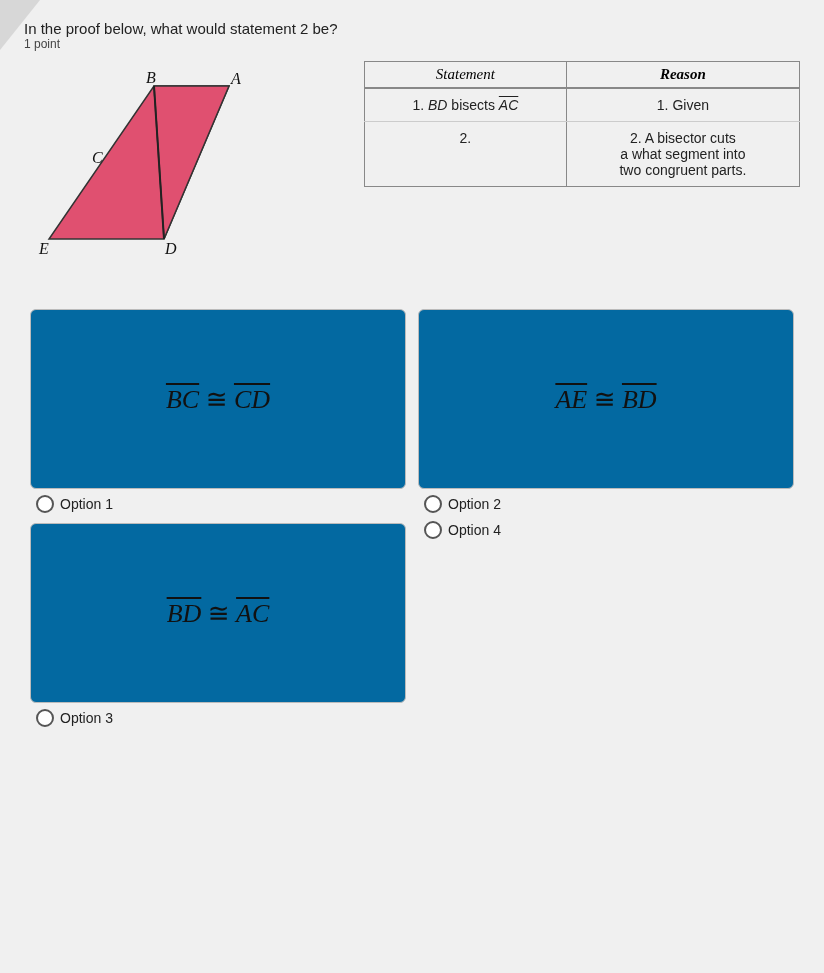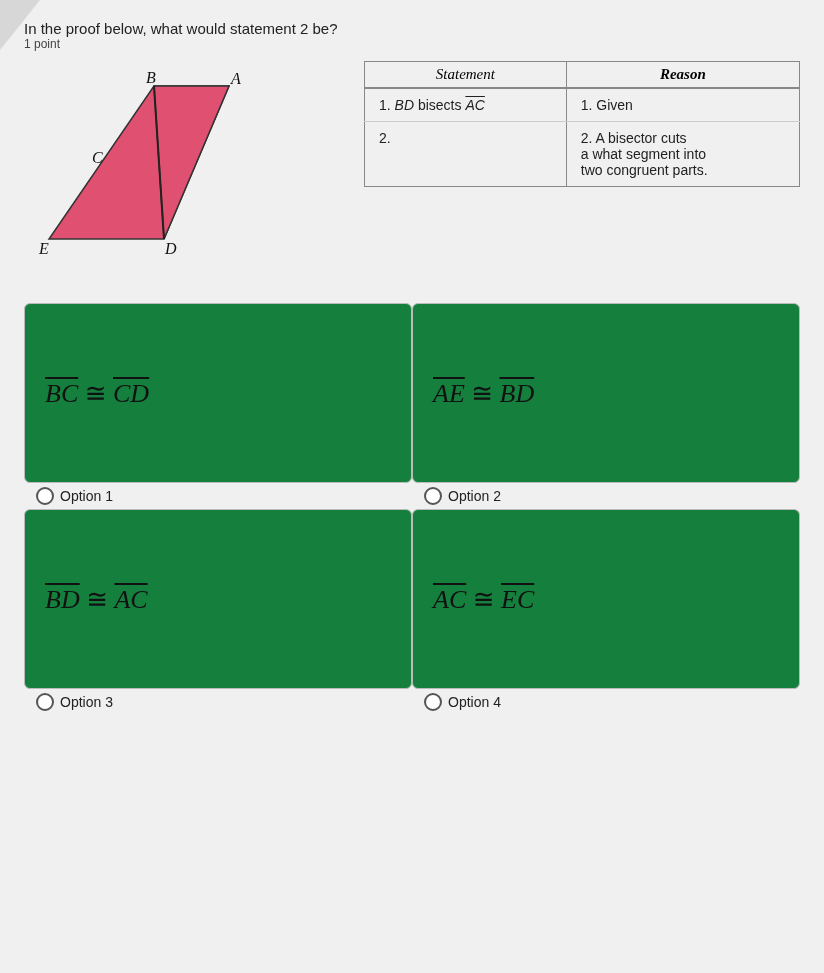--- a/index.html
+++ b/index.html
@@ -96,20 +96,21 @@
       font-weight: bold;
     }
 
     .proof-table td {
       padding: 8px 14px;
       vertical-align: top;
       border-right: 1px solid #888;
       font-family: Arial, sans-serif;
       font-size: 14px;
       color: #222;
+      text-align: center;
     }
 
     .proof-table td:last-child {
       border-right: none;
     }
 
     .proof-table tr:not(:last-child) td {
       border-bottom: 1px solid #ccc;
     }
 
@@ -125,27 +126,28 @@
 
     
     .options-grid {
       display: grid;
       grid-template-columns: 1fr 1fr;
       gap: 0;
       margin-top: 28px;
     }
 
     .option-box {
-      background: #15803d;
+      background: #0369a1;
       border: 1.5px solid #bbb;
       border-radius: 6px;
+      margin: 6px;
       min-height: 180px;
       display: flex;
       flex-direction: column;
-      align-items: flex-start;
+      align-items: center;
       justify-content: center;
       position: relative;
       cursor: pointer;
     }
 
     .option-math {
       font-family: 'Times New Roman', Times, serif;
       font-style: italic;
       font-size: 26px;
       color: #111;
@@ -297,27 +299,20 @@
           <span class="overline"><em>AC</em></span>
         </div>
       </div>
       <div class="option-label-row">
         <div class="radio-circle"></div>
         <span class="option-label-text">Option 3</span>
       </div>
     </div>
 
     <div>
-      <div class="option-box">
-        <div class="option-math">
-          <span class="overline"><em>AC</em></span>
-          <span class="congruent-symbol"> ≅ </span>
-          <span class="overline"><em>EC</em></span>
-        </div>
-      </div>
       <div class="option-label-row">
         <div class="radio-circle"></div>
         <span class="option-label-text">Option 4</span>
       </div>
     </div>
 
   </div>
 
 </div>
 

